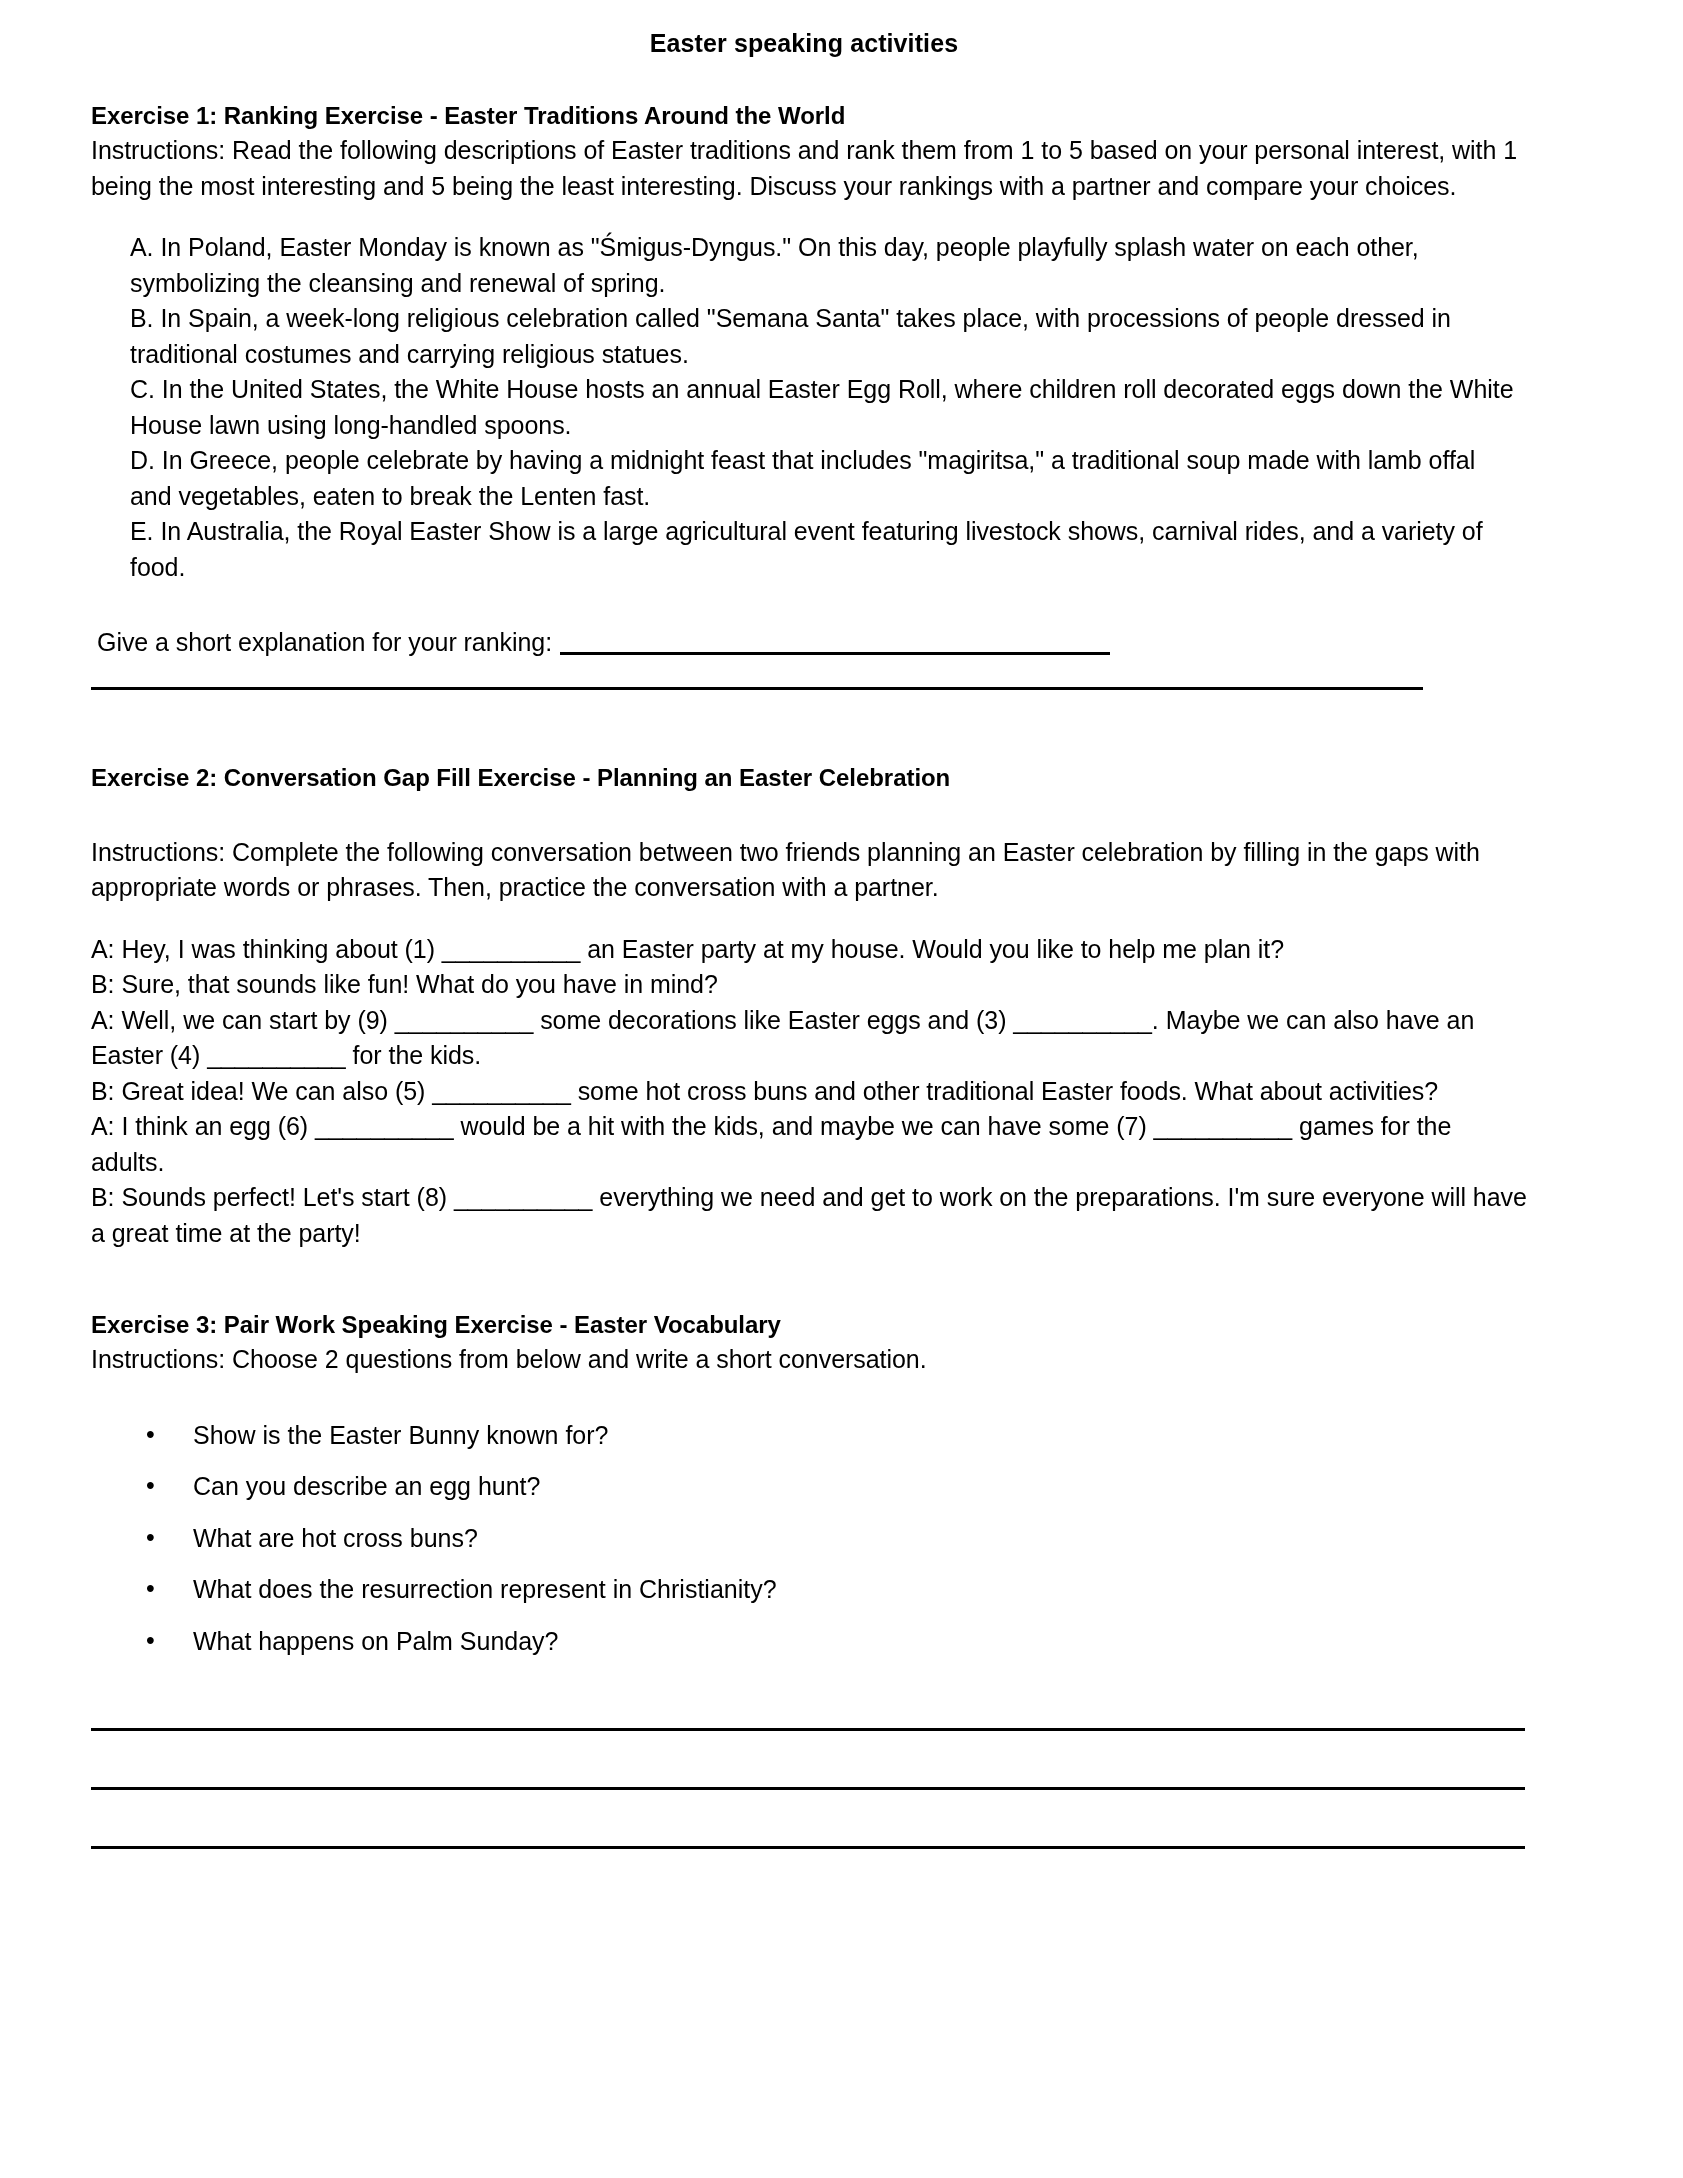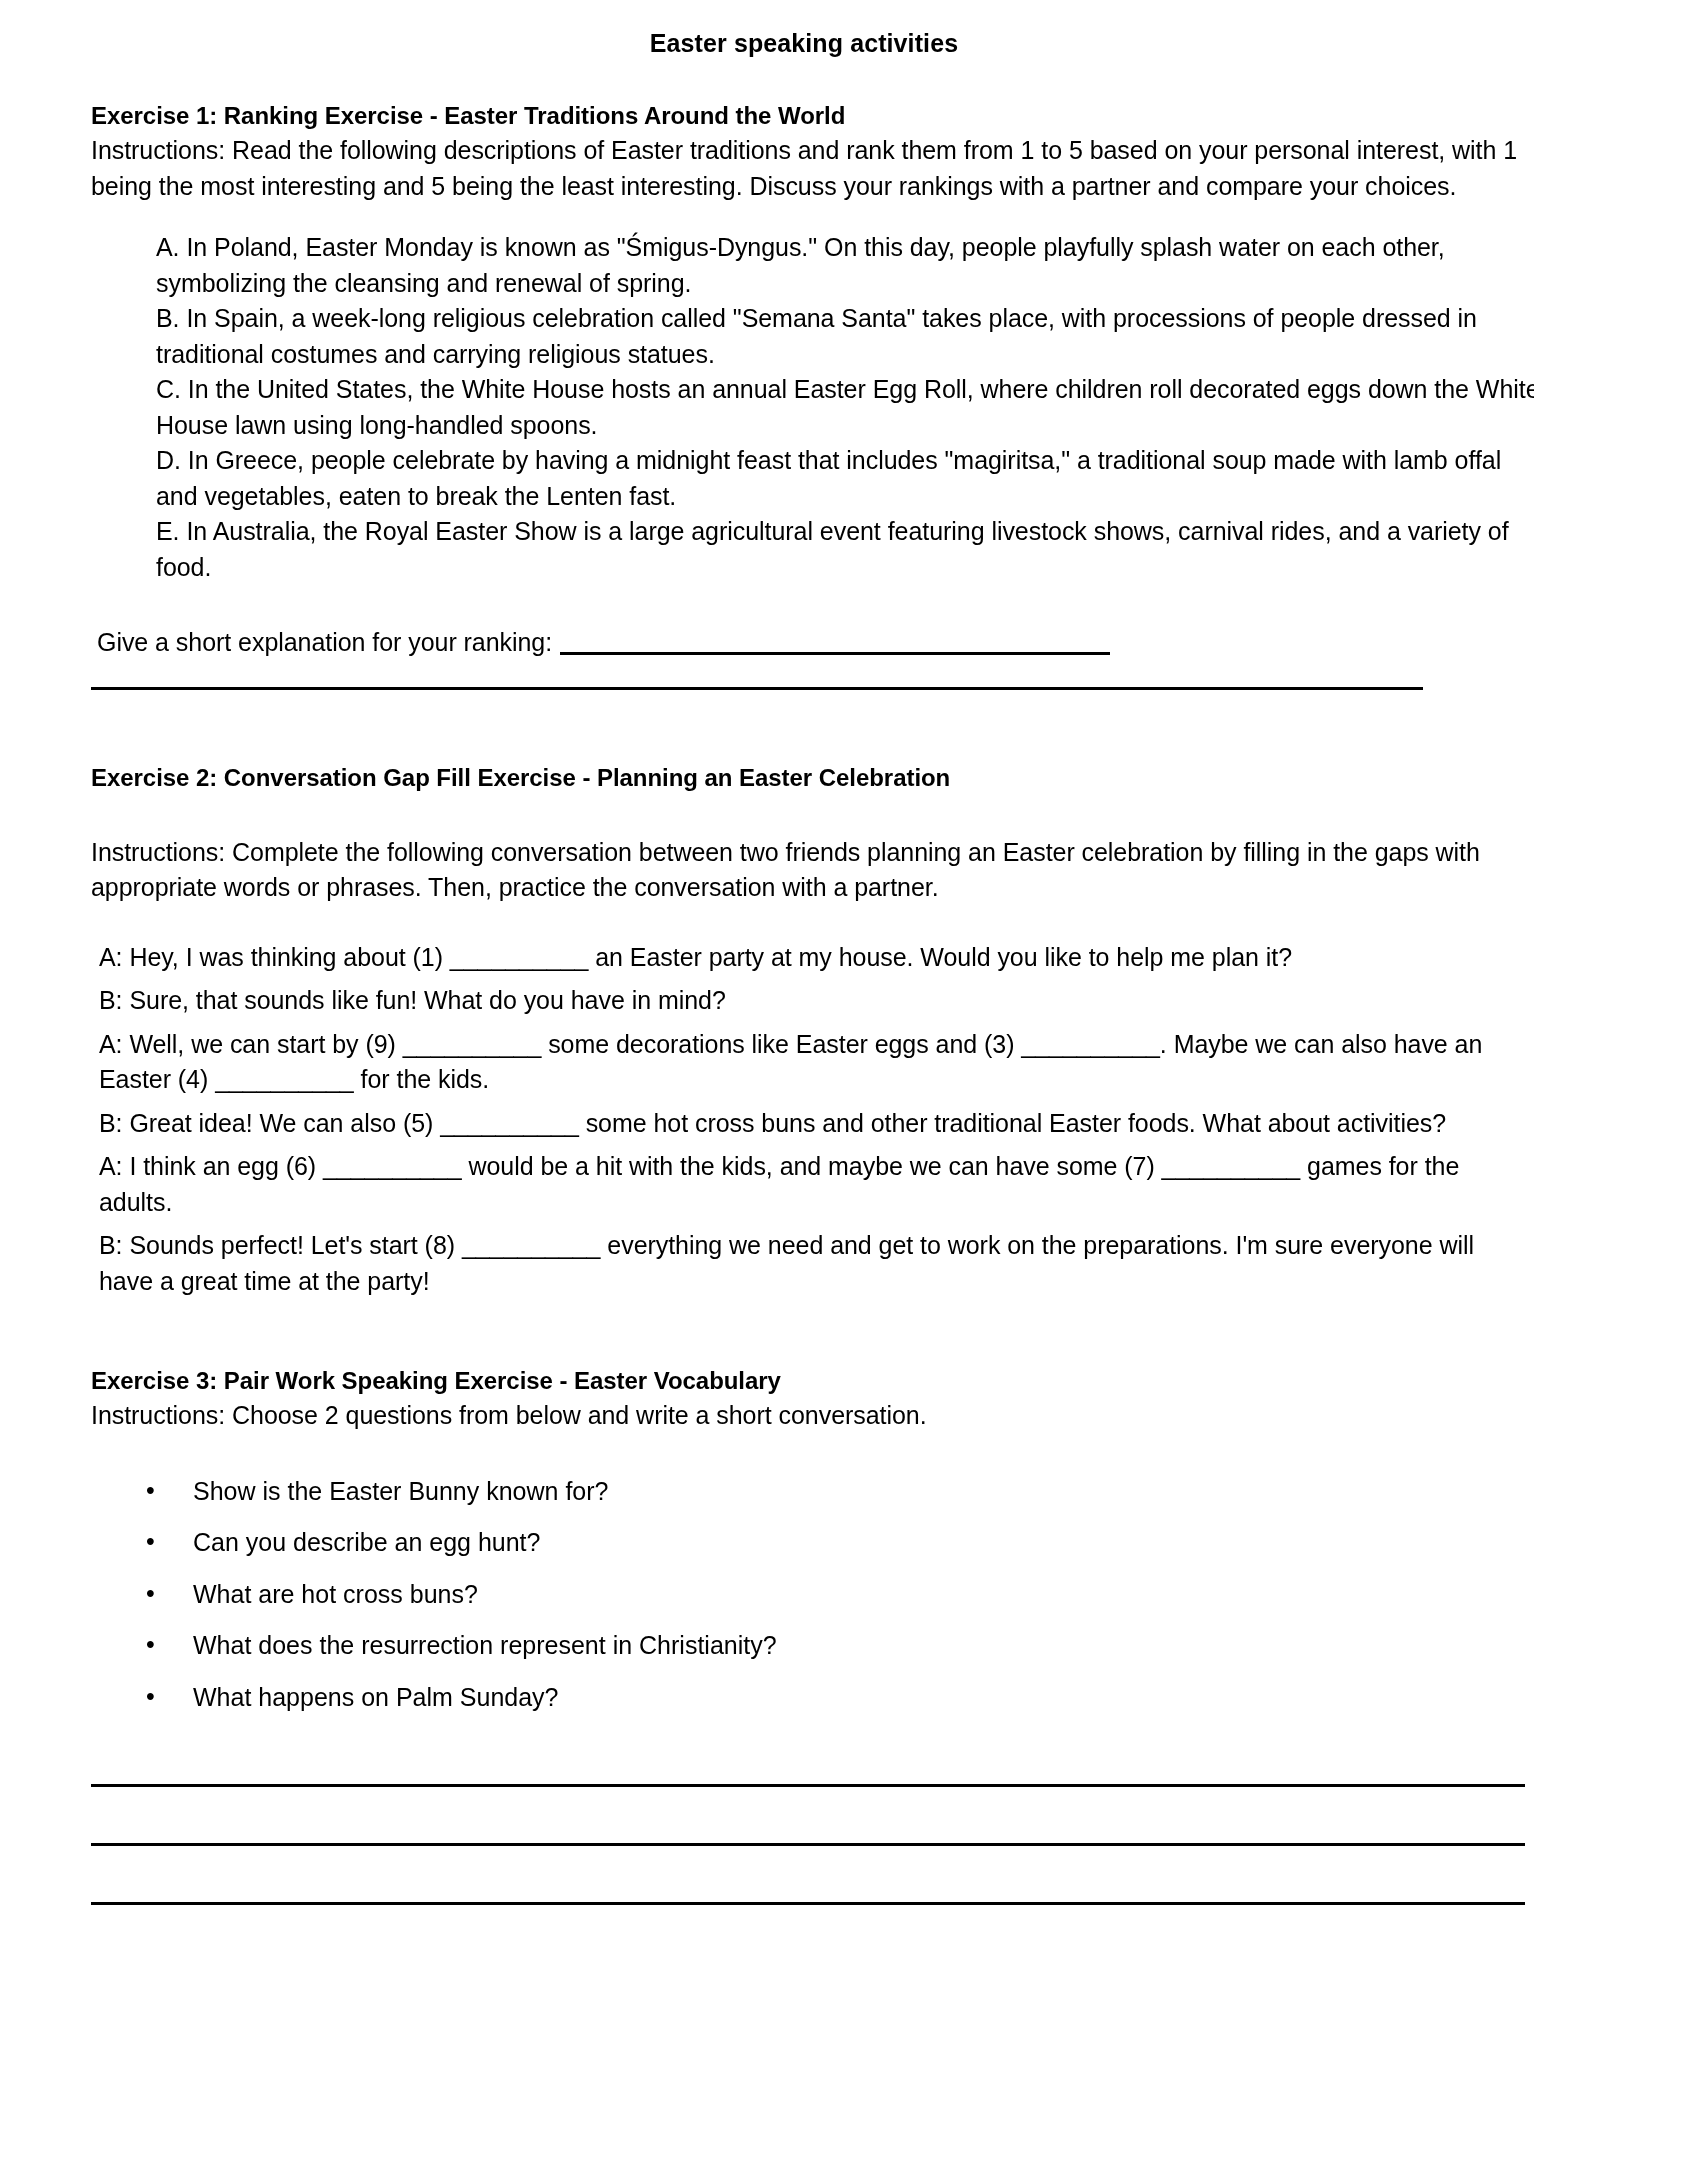--- a/index.html
+++ b/index.html
@@ -49,28 +49,28 @@
     margin: 0;
     letter-spacing: -0.05px;
   }
   .para {
     font-size: 25px;
     line-height: 1.42;
     margin: 0;
     letter-spacing: -0.05px;
   }
   .indent-block {
-    margin-left: 65px;
+    margin-left: 39px;
     width: 1386px;
   }
   .indent-block .para {
     text-indent: 0;
   }
   .dialog .para {
-    margin: 8px;
+    margin: 0;
   }
   .answer-line-wrap {
     display: block;
     font-size: 25px;
     line-height: 1.42;
   }
   .rule {
     border: 0;
     border-top: 3px solid #000000;
     margin: 0;

